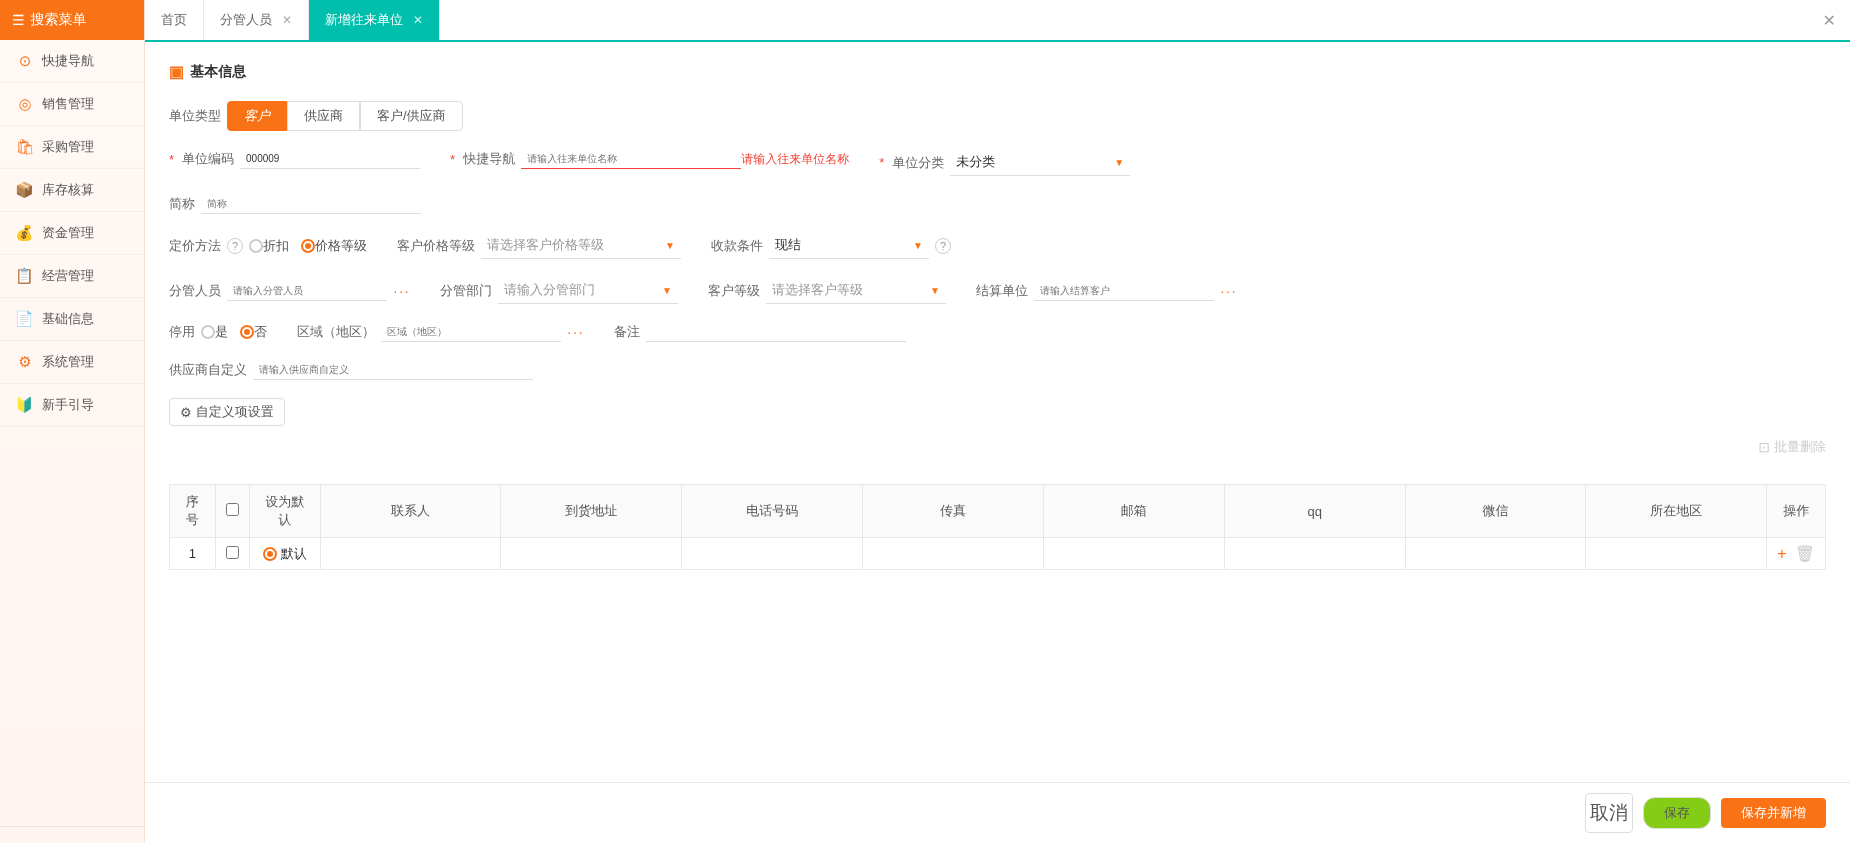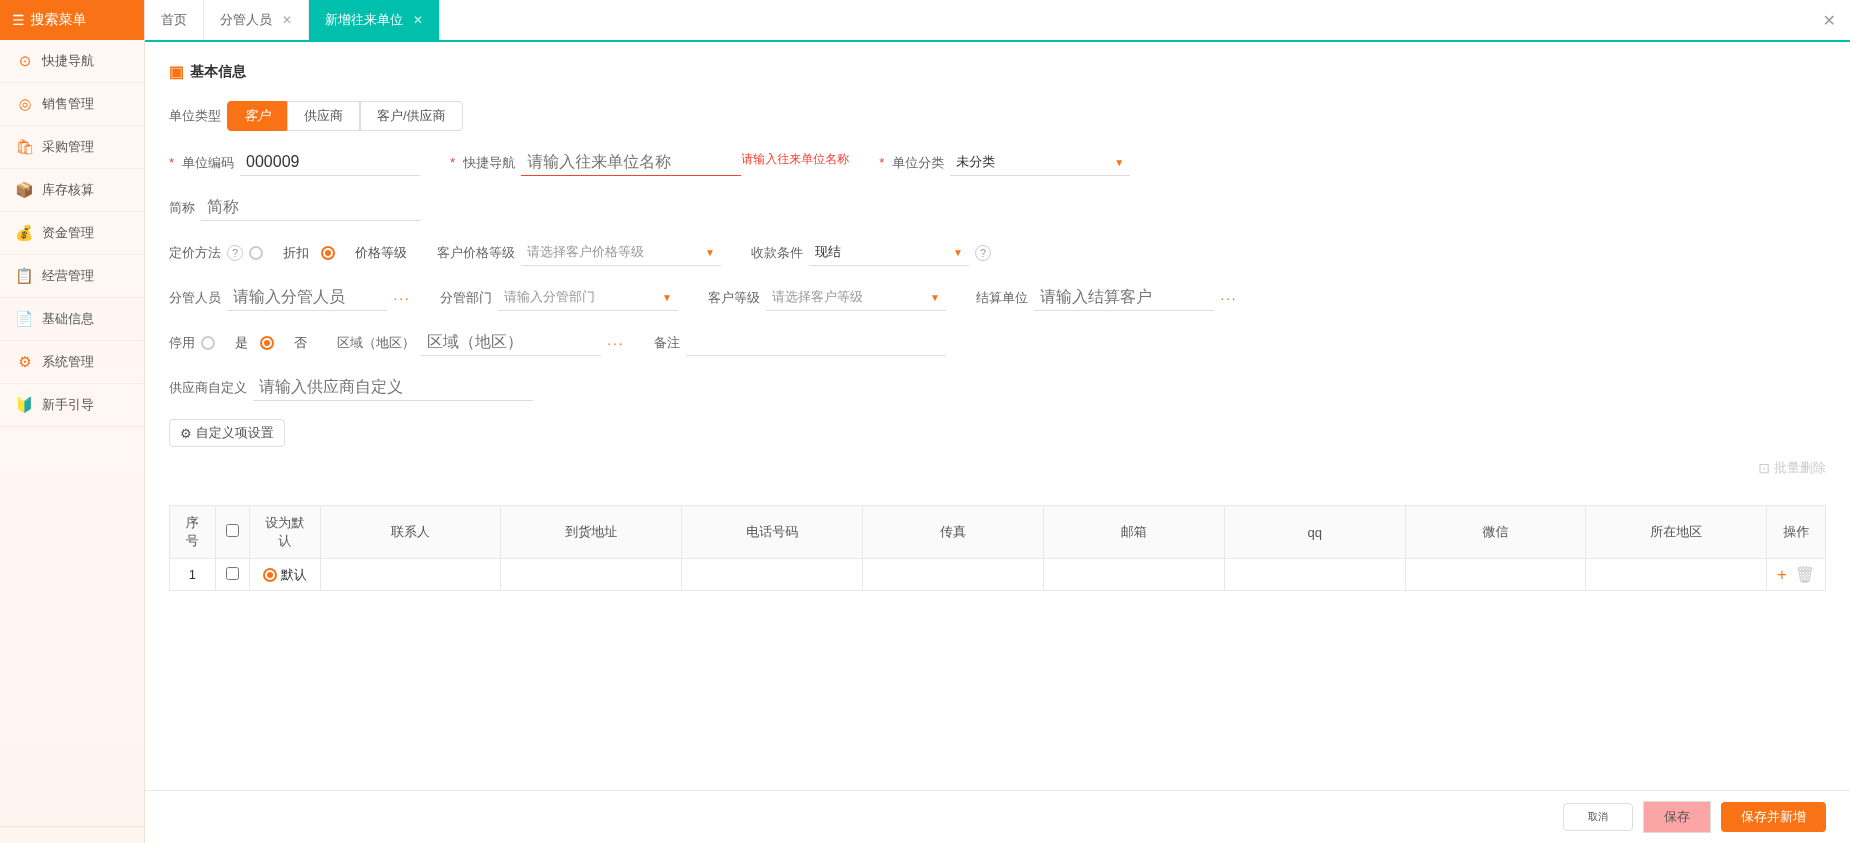--- a/index.html
+++ b/index.html
@@ -136,21 +136,21 @@
     }
     .required-star {
       color: #f44336;
       margin-right: 2px;
     }
     .form-input {
       border: none;
       border-bottom: 1px solid #ddd;
       outline: none;
       padding: 4px 6px;
-      font-size: 16px;
+      font-size: 10px;
       color: #333;
       background: transparent;
       min-width: 140px;
     }
     .form-input.error { border-bottom-color: #f44336; }
     .form-input-error-msg {
       color: #f44336;
       font-size: 12px;
       margin-top: 2px;
     }
@@ -190,21 +190,21 @@
     .unit-btn.active {
       background: #f97316;
       color: #fff;
       border-color: #f97316;
     }
     .unit-btn:first-child { border-radius: 4px 0 0 4px; font-style: italic; }
     .unit-btn:last-child { border-radius: 0 4px 4px 0; }
 
     
     .radio-group { display: flex; align-items: center; gap: 12px; }
-    .radio-item { display: flex; align-items: center; gap: 20px; cursor: pointer; font-size: 13px; color: #555; }
+    .radio-item { display: flex; align-items: center; gap: 0; cursor: pointer; font-size: 13px; color: #555; }
     .radio-circle {
       width: 14px; height: 14px;
       border: 2px solid #ccc;
       border-radius: 50%;
       display: flex; align-items: center; justify-content: center;
       flex-shrink: 0;
     }
     .radio-circle.checked {
       border-color: #f97316;
     }
@@ -303,31 +303,31 @@
       justify-content: flex-end;
       align-items: center;
       gap: 10px;
       padding: 10px 24px;
       flex-shrink: 0;
     }
     .btn-cancel {
       border: 1px solid #ddd;
       background: #fff;
       color: #555;
-      padding: 6px 24px;
+      padding: 6px 4px;
       border-radius: 4px;
       cursor: pointer;
-      font-size: 10px;
+      font-size: 19px;
     }
     .btn-save {
       border: 1px solid #ddd;
-      background: #fca5a5;
+      background: #84cc16;
       color: #555;
       padding: 6px 20px;
-      border-radius: 0;
+      border-radius: 12px;
       cursor: pointer;
       font-size: 13px;
     }
     .btn-save-add {
       background: #f97316;
       color: #fff;
       border: none;
       padding: 6px 20px;
       border-radius: 4px;
       cursor: pointer;

